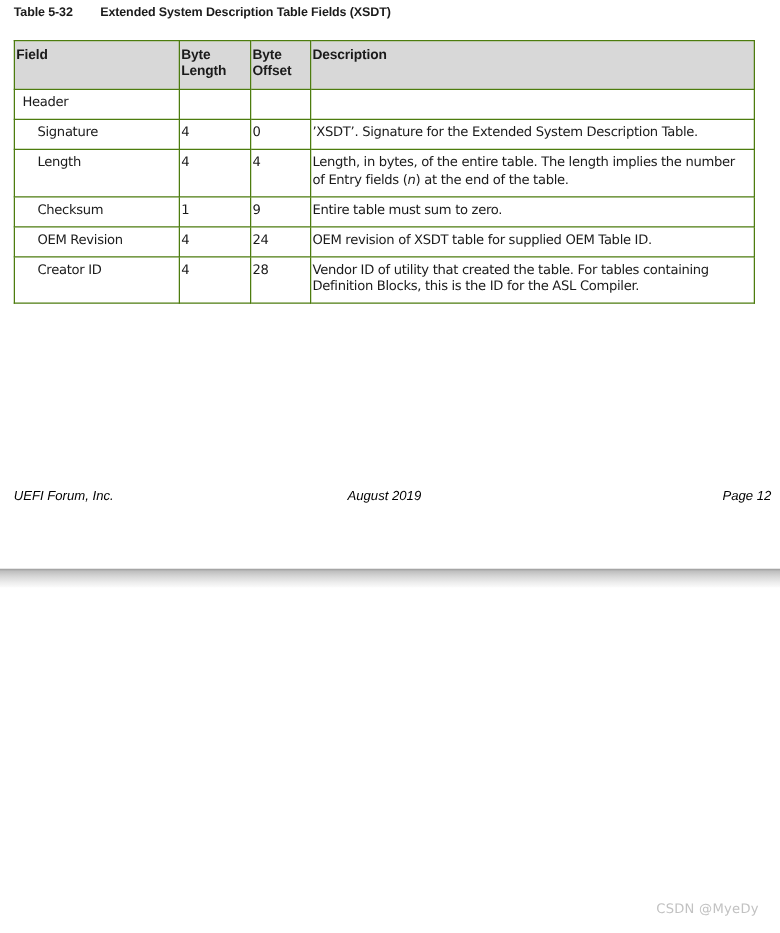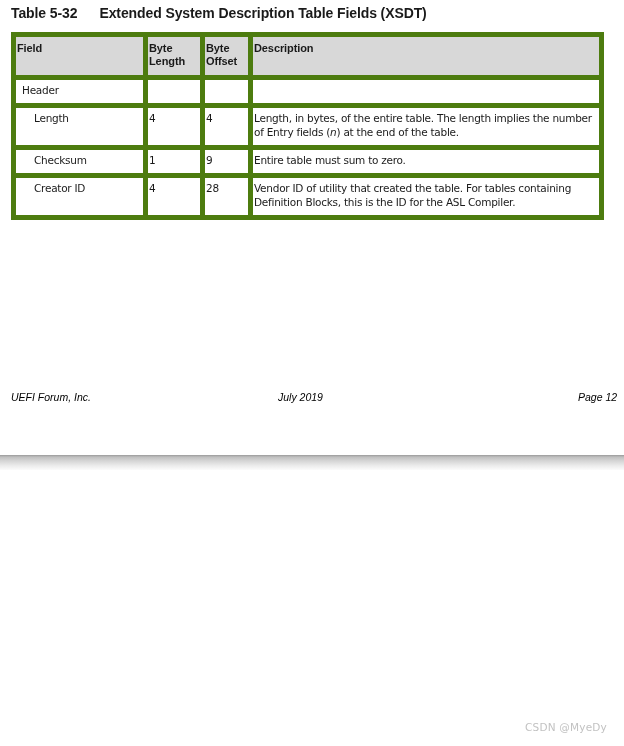--- a/index.html
+++ b/index.html
@@ -39,42 +39,42 @@
                 #d6d6d6 6px,
                 #ededed 11px,
                 #ffffff 16px);
   }
 
   
   .table-caption {
     position: absolute;
     left: 11px;
     top: 5px;
-    font-size: 14px;
+    font-size: 10px;
     font-weight: bold;
     letter-spacing: -0.1px;
     white-space: nowrap;
     text-align: center;
   }
   .table-caption .cap-num { margin-right: 22px; }
 
   
   .spec-table {
     position: absolute;
     left: 11px;
     width: 593px;
     border-collapse: collapse;
     table-layout: fixed;
     background: #ffffff;
   }
   #table-xsdt-a { top: 32px; }
 
   .spec-table th,
   .spec-table td {
-    border: 5px solid #4d7c0f;
+    border: 1px solid #4d7c0f;
     vertical-align: top;
     padding: 4px 5px 5px 1px;
     font-size: 11px;
     line-height: 1.33;
   }
 
   .spec-table thead th {
     background: #d8d8d8;
     font-weight: bold;
     font-family: "Liberation Sans", sans-serif;
@@ -167,51 +167,63 @@
     </thead>
     <tbody>
 
       <tr>
         <td class="field-indent-0">Header</td>
         <td></td>
         <td></td>
         <td class="desc"></td>
       </tr>
 
+      <tr>
+        <td class="field-indent-1">Signature</td>
+        <td>4</td>
+        <td>0</td>
+        <td class="desc">’XSDT’. Signature for the Extended System Description Table.</td>
+      </tr>
 
       <tr>
         <td class="field-indent-1">Length</td>
         <td>4</td>
         <td>4</td>
         <td class="desc">Length, in bytes, of the entire table. The length implies the number of Entry fields (<em class="var">n</em>) at the end of the table.</td>
       </tr>
 
 
       <tr>
         <td class="field-indent-1">Checksum</td>
         <td>1</td>
         <td>9</td>
         <td class="desc">Entire table must sum to zero.</td>
       </tr>
 
 
 
+      <tr>
+        <td class="field-indent-1">OEM Revision</td>
+        <td>4</td>
+        <td>24</td>
+        <td class="desc">OEM revision of XSDT table for supplied OEM Table ID.</td>
+      </tr>
 
       <tr>
         <td class="field-indent-1">Creator ID</td>
         <td>4</td>
         <td>28</td>
         <td class="desc">Vendor ID of utility that created the table. For tables containing Definition Blocks, this is the ID for the ASL Compiler.</td>
       </tr>
 
     </tbody>
   </table>
 
   <div class="running" id="footer-org">UEFI Forum, Inc.</div>
-  <div class="running" id="footer-date">July 2019</div>
+  <div class="running" id="footer-date">August 2019</div>
   <div class="running" id="footer-page">Page 12</div>
 
 </div>
 
 <div id="page-break"></div>
 
 <div class="page" id="page-two">
 
   
   

